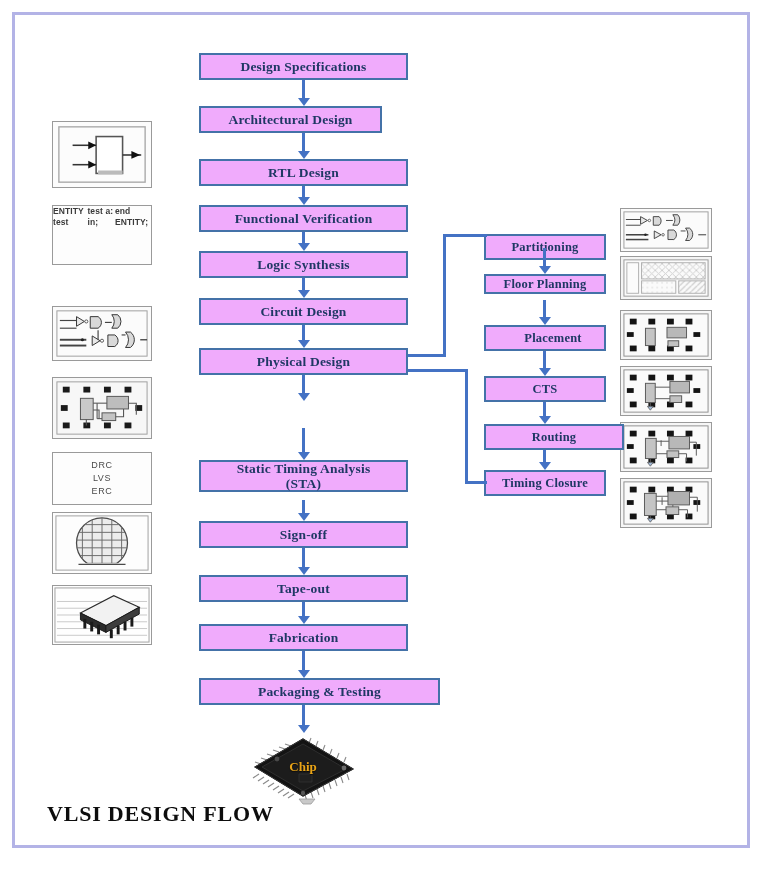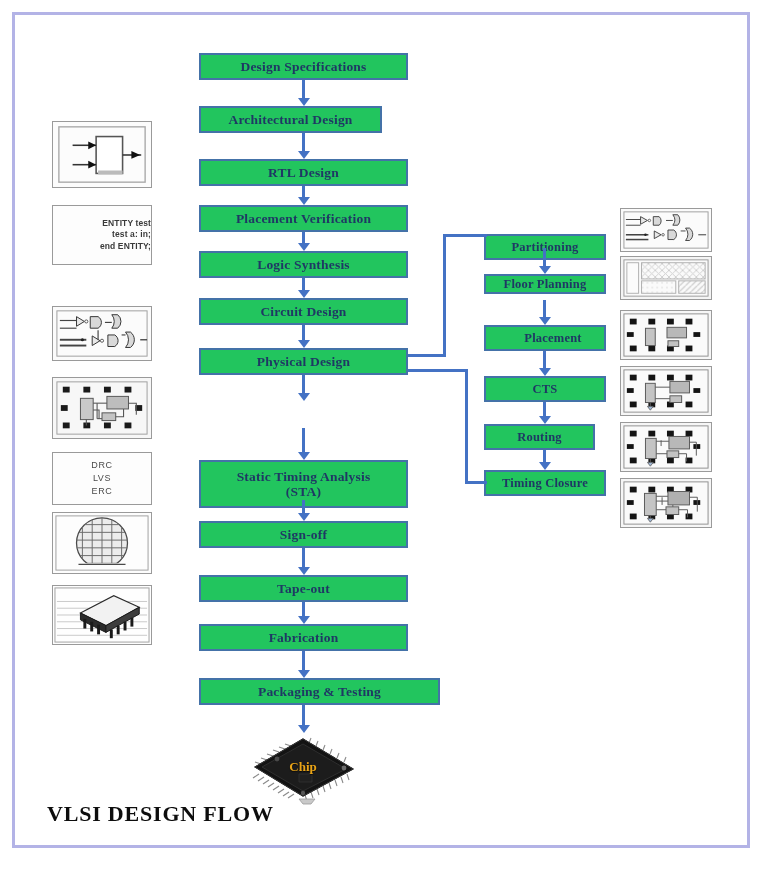--- a/index.html
+++ b/index.html
@@ -11,21 +11,21 @@
   #canvas{position:absolute;left:0;top:0;width:768px;height:872px;}
 
   .frame{
     position:absolute;left:12px;top:12px;width:738px;height:836px;
     border:3px solid #b3b3e6;box-sizing:border-box;
   }
 
   
   .box{
     position:absolute;box-sizing:border-box;
-    border:2px solid #4472a8;background:#22c55e;
+    border:2px solid #4472a8;background:#f0abfc;
     color:#1f3864;font-weight:bold;
     font-family:"Liberation Serif",serif;
     display:flex;align-items:center;justify-content:center;
     text-align:center;line-height:1.12;
     letter-spacing:.2px;
   }
   .box.main{font-size:13.5px;}
   .box.sub{font-size:12.5px;}
 
   
@@ -39,21 +39,21 @@
   }
 
   
   .thumb{
     position:absolute;box-sizing:border-box;
     border:1px solid #9a9a9a;background:#fdfdfd;
     overflow:hidden;
   }
   .thumb svg{display:block;width:100%;height:100%;}
   .codebox{
-    display:flex;flex-direction:column;align-items:flex-end;justify-content:center;
+    display:flex;flex-direction:row;align-items:flex-start;justify-content:center;
     font-family:"Liberation Sans",sans-serif;font-size:8.5px;font-weight:bold;
     color:#3a3a3a;line-height:1.32;letter-spacing:.1px;
   }
   .checkbox-txt{
     display:flex;flex-direction:column;align-items:center;justify-content:center;
     font-family:"Liberation Sans",sans-serif;font-size:9px;
     color:#4a4a4a;line-height:1.45;letter-spacing:.6px;
   }
 
   
@@ -371,25 +371,25 @@
         <path d="M42 27 v-8"></path>
           <path d="M53 27 v2"></path>
       </g>
       <polygon points="27,41 33,41 30,45" fill="#9fb8d8" stroke="#5a5a5a" stroke-width=".8"></polygon>
     </svg>
   </div>
 
   <div class="box main" style="left:199px;top:53px;width:209px;height:27px;">Design Specifications</div>
   <div class="box main" style="left:199px;top:106px;width:183px;height:27px;">Architectural Design</div>
   <div class="box main" style="left:199px;top:159px;width:209px;height:27px;">RTL Design</div>
-  <div class="box main" style="left:199px;top:205px;width:209px;height:27px;">Placement Verification</div>
+  <div class="box main" style="left:199px;top:205px;width:209px;height:27px;">Functional Verification</div>
   <div class="box main" style="left:199px;top:251px;width:209px;height:27px;">Logic Synthesis</div>
   <div class="box main" style="left:199px;top:298px;width:209px;height:27px;">Circuit Design</div>
   <div class="box main" style="left:199px;top:348px;width:209px;height:27px;">Physical Design</div>
-  <div class="box main" style="left:199px;top:460px;width:209px;height:48px;white-space:pre-line;">Static Timing Analysis
+  <div class="box main" style="left:199px;top:460px;width:209px;height:32px;white-space:pre-line;">Static Timing Analysis
 (STA)</div>
   <div class="box main" style="left:199px;top:521px;width:209px;height:27px;">Sign-off</div>
   <div class="box main" style="left:199px;top:575px;width:209px;height:27px;">Tape-out</div>
   <div class="box main" style="left:199px;top:624px;width:209px;height:27px;">Fabrication</div>
   <div class="box main" style="left:199px;top:678px;width:241px;height:27px;">Packaging &amp; Testing</div>
 
   <div class="vline" style="left:302px;top:80px;height:18px;"></div>
   <div class="arrowhead" style="left:297.5px;top:98px;"></div>
   <div class="vline" style="left:302px;top:133px;height:18px;"></div>
   <div class="arrowhead" style="left:297.5px;top:151px;"></div>
@@ -413,21 +413,21 @@
   <div class="arrowhead" style="left:297.5px;top:616px;"></div>
   <div class="vline" style="left:302px;top:651px;height:19px;"></div>
   <div class="arrowhead" style="left:297.5px;top:670px;"></div>
   <div class="vline" style="left:302px;top:705px;height:20px;"></div>
   <div class="arrowhead" style="left:297.5px;top:725px;"></div>
 
   <div class="box sub" style="left:484px;top:222px;width:122px;height:26px;margin-top:12px;">Partitioning</div>
   <div class="box sub" style="left:484px;top:274px;width:122px;height:20px;">Floor Planning</div>
   <div class="box sub" style="left:484px;top:325px;width:122px;height:26px;padding-left:16px;">Placement</div>
   <div class="box sub" style="left:484px;top:376px;width:122px;height:26px;">CTS</div>
-  <div class="box sub" style="left:484px;top:424px;width:111px;height:26px;">Routing</div>
+  <div class="box sub" style="left:484px;top:424px;width:140px;height:26px;">Routing</div>
   <div class="box sub" style="left:484px;top:470px;width:122px;height:26px;">Timing Closure</div>
 
   <div class="vline" style="left:543px;top:248px;height:18px;"></div>
   <div class="arrowhead" style="left:538.5px;top:266px;"></div>
   <div class="vline" style="left:543px;top:300px;height:17px;"></div>
   <div class="arrowhead" style="left:538.5px;top:317px;"></div>
   <div class="vline" style="left:543px;top:351px;height:17px;"></div>
   <div class="arrowhead" style="left:538.5px;top:368px;"></div>
   <div class="vline" style="left:543px;top:402px;height:14px;"></div>
   <div class="arrowhead" style="left:538.5px;top:416px;"></div>

